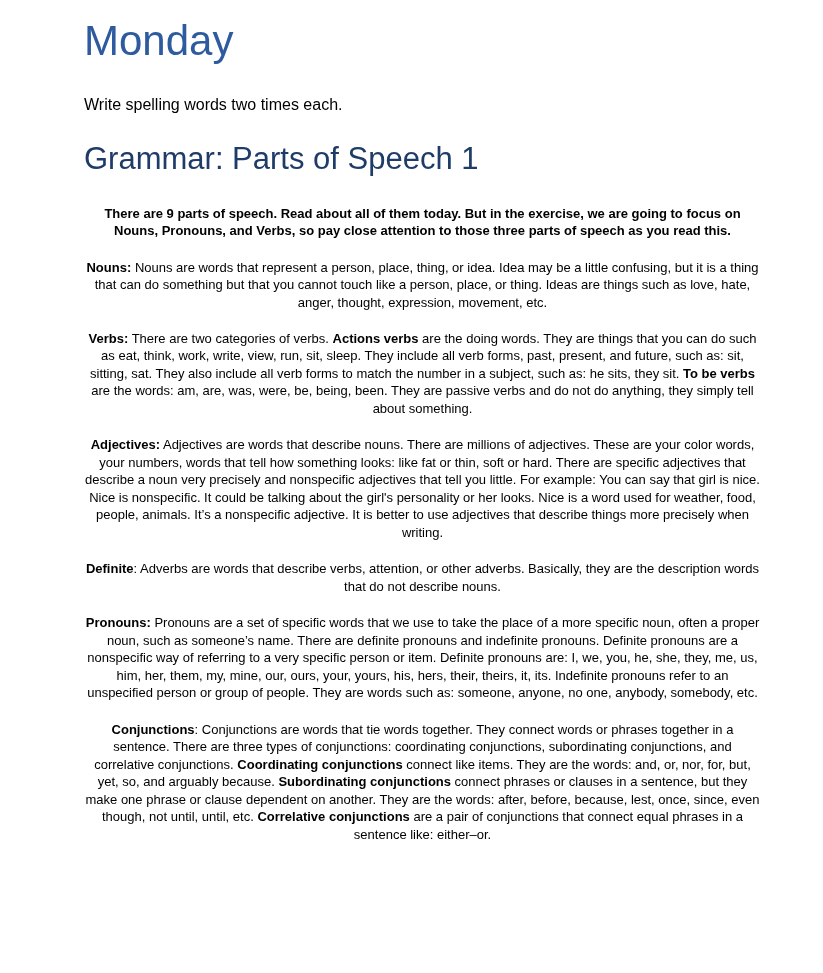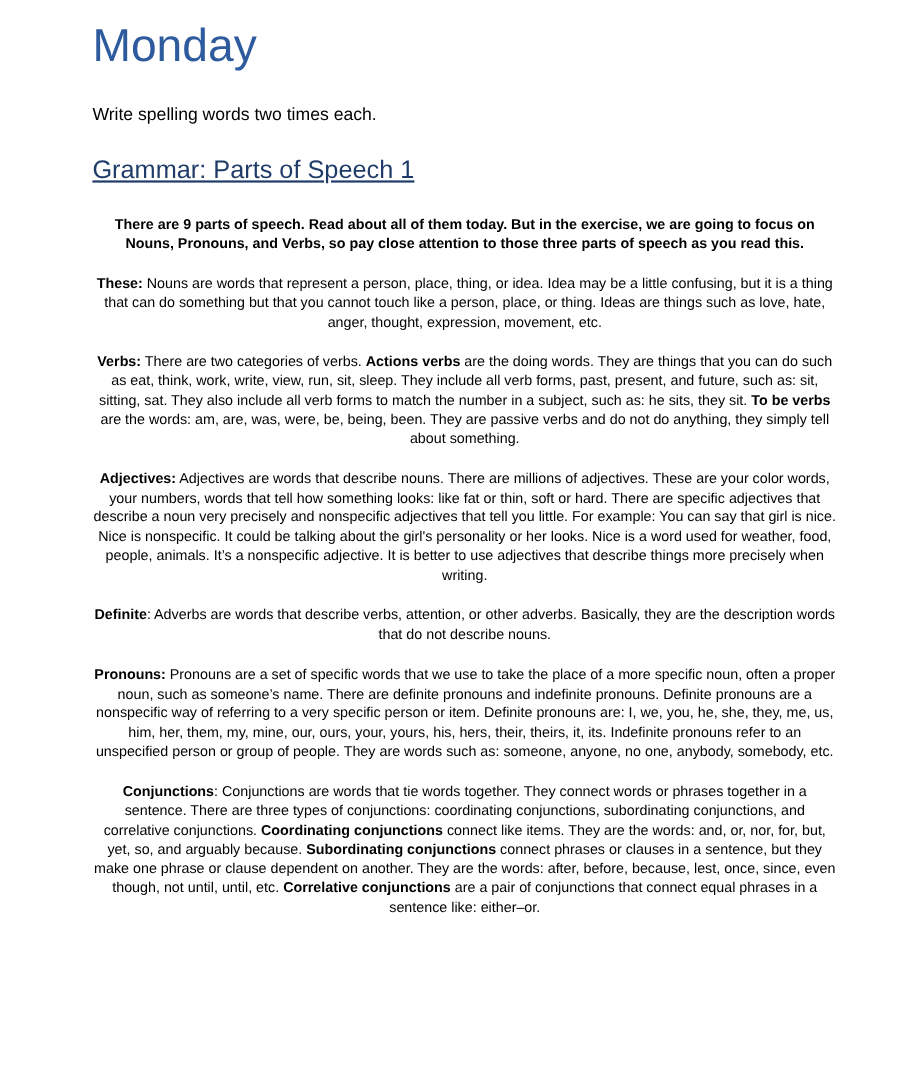--- a/index.html
+++ b/index.html
@@ -34,25 +34,24 @@
     margin-bottom: 28px;
   }
   .intro {
     font-size: 16px;
     line-height: 1.34;
     margin-bottom: 24px;
   }
   .section-heading {
     font-family: "Liberation Sans", sans-serif;
     font-weight: 400;
-    font-size: 23px;
+    font-size: 31px;
     line-height: 1.25;
     color: var(--heading-color);
     margin-bottom: 26px;
-    text-decoration: underline;
   }
   .para {
     font-size: 13px;
     line-height: 1.345;
     margin-bottom: 19px;
     color: var(--body-color);
     text-align: center;
   }
   .para .bold { font-weight: 700; }
 </style>
@@ -61,20 +60,20 @@
 
 <div class="page">
   <h1 class="doc-title">Monday</h1>
 
   <p class="intro">Write spelling words two times each.</p>
 
   <h2 class="section-heading">Grammar: Parts of Speech 1</h2>
 
   <div>
       <p class="para"><span class="bold">There are 9 parts of speech. Read about all of them today. But in the exercise, we are going to focus on Nouns, Pronouns, and Verbs, so pay close attention to those three parts of speech as you read this.</span></p>
-      <p class="para"><span class="bold">These:</span><span> Nouns are words that represent a person, place, thing, or idea. Idea may be a little confusing, but it is a thing that can do something but that you cannot touch like a person, place, or thing. Ideas are things such as love, hate, anger, thought, expression, movement, etc.</span></p>
+      <p class="para"><span class="bold">Nouns:</span><span> Nouns are words that represent a person, place, thing, or idea. Idea may be a little confusing, but it is a thing that can do something but that you cannot touch like a person, place, or thing. Ideas are things such as love, hate, anger, thought, expression, movement, etc.</span></p>
       <p class="para"><span class="bold">Verbs:</span><span> There are two categories of verbs. </span><span class="bold">Actions verbs</span><span> are the doing words. They are things that you can do such as eat, think, work, write, view, run, sit, sleep. They include all verb forms, past, present, and future, such as: sit, sitting, sat. They also include all verb forms to match the number in a subject, such as: he sits, they sit. </span><span class="bold">To be verbs</span><span> are the words: am, are, was, were, be, being, been. They are passive verbs and do not do anything, they simply tell about something.</span></p>
       <p class="para"><span class="bold">Adjectives:</span><span> Adjectives are words that describe nouns. There are millions of adjectives. These are your color words, your numbers, words that tell how something looks: like fat or thin, soft or hard. There are specific adjectives that describe a noun very precisely and nonspecific adjectives that tell you little. For example: You can say that girl is nice. Nice is nonspecific. It could be talking about the girl's personality or her looks. Nice is a word used for weather, food, people, animals. It’s a nonspecific adjective. It is better to use adjectives that describe things more precisely when writing.</span></p>
       <p class="para"><span class="bold">Definite</span><span>: Adverbs are words that describe verbs, attention, or other adverbs. Basically, they are the description words that do not describe nouns.</span></p>
       <p class="para"><span class="bold">Pronouns:</span><span> Pronouns are a set of specific words that we use to take the place of a more specific noun, often a proper noun, such as someone’s name. There are definite pronouns and indefinite pronouns. Definite pronouns are a nonspecific way of referring to a very specific person or item. Definite pronouns are: I, we, you, he, she, they, me, us, him, her, them, my, mine, our, ours, your, yours, his, hers, their, theirs, it, its. Indefinite pronouns refer to an unspecified person or group of people. They are words such as: someone, anyone, no one, anybody, somebody, etc.</span></p>
       <p class="para"><span class="bold">Conjunctions</span><span>: Conjunctions are words that tie words together. They connect words or phrases together in a sentence. There are three types of conjunctions: coordinating conjunctions, subordinating conjunctions, and correlative conjunctions. </span><span class="bold">Coordinating conjunctions</span><span> connect like items. They are the words: and, or, nor, for, but, yet, so, and arguably because. </span><span class="bold">Subordinating conjunctions</span><span> connect phrases or clauses in a sentence, but they make one phrase or clause dependent on another. They are the words: after, before, because, lest, once, since, even though, not until, until, etc. </span><span class="bold">Correlative conjunctions</span><span> are a pair of conjunctions that connect equal phrases in a sentence like: either–or.</span></p>
     </div>
 </div>
 
 </body></html>

